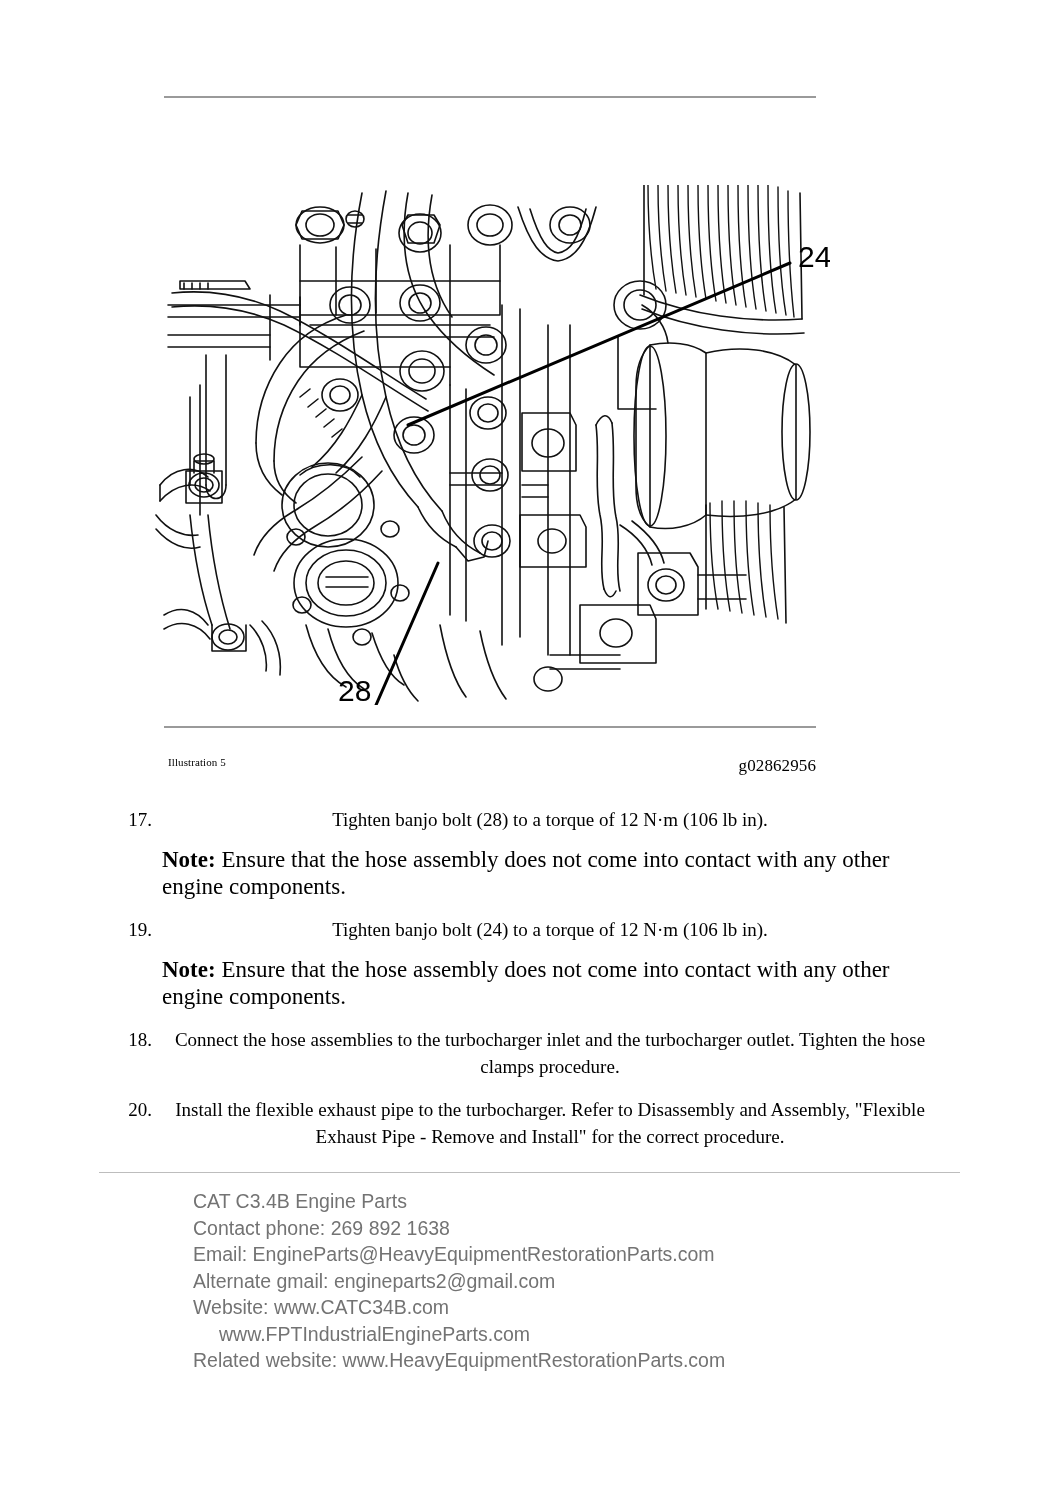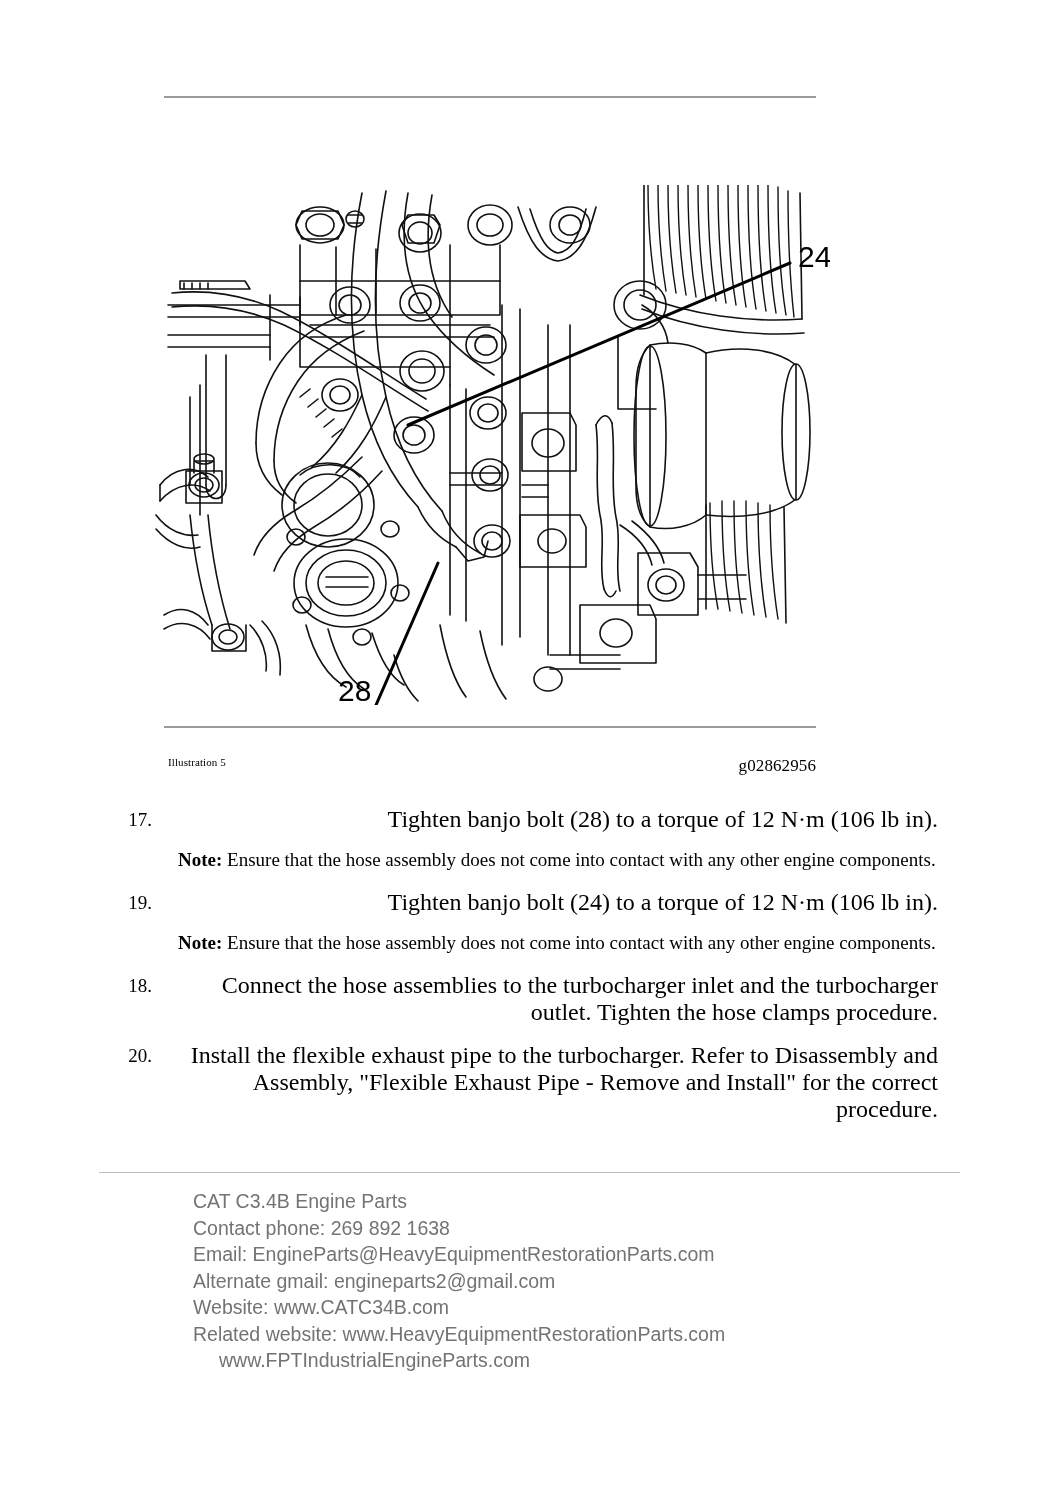--- a/index.html
+++ b/index.html
@@ -100,28 +100,28 @@
     width: 44px;
     flex: 0 0 44px;
     text-align: right;
     padding-right: 10px;
     box-sizing: border-box;
     font-size: 19px;
     line-height: 27px;
   }
   .step-text {
     flex: 1 1 auto;
-    font-size: 24px;
+    font-size: 19px;
     line-height: 27px;
-    text-align: right;
+    text-align: center;
   }
   .step-note {
     margin-top: 13px;
-    margin-left: 60px;
-    font-size: 19px;
+    margin-left: 44px;
+    font-size: 23px;
     line-height: 27px;
   }
   .note-label {
     font-weight: bold;
   }
 
   
   .footer {
     position: absolute;
     left: 193px;
@@ -397,15 +397,15 @@
 </div>
 
 <div class="rule-footer"></div>
 
 <div class="footer">
   <div class="footer-line">CAT C3.4B Engine Parts</div>
   <div class="footer-line">Contact phone: 269 892 1638</div>
   <div class="footer-line">Email: EngineParts@HeavyEquipmentRestorationParts.com</div>
   <div class="footer-line">Alternate gmail: engineparts2@gmail.com</div>
   <div class="footer-line">Website: www.CATC34B.com</div>
+  <div class="footer-line indented">www.FPTIndustrialEngineParts.com</div>
   <div class="footer-line">Related website: www.HeavyEquipmentRestorationParts.com</div>
-  <div class="footer-line indented">www.FPTIndustrialEngineParts.com</div>
 </div>
 
 </body></html>

